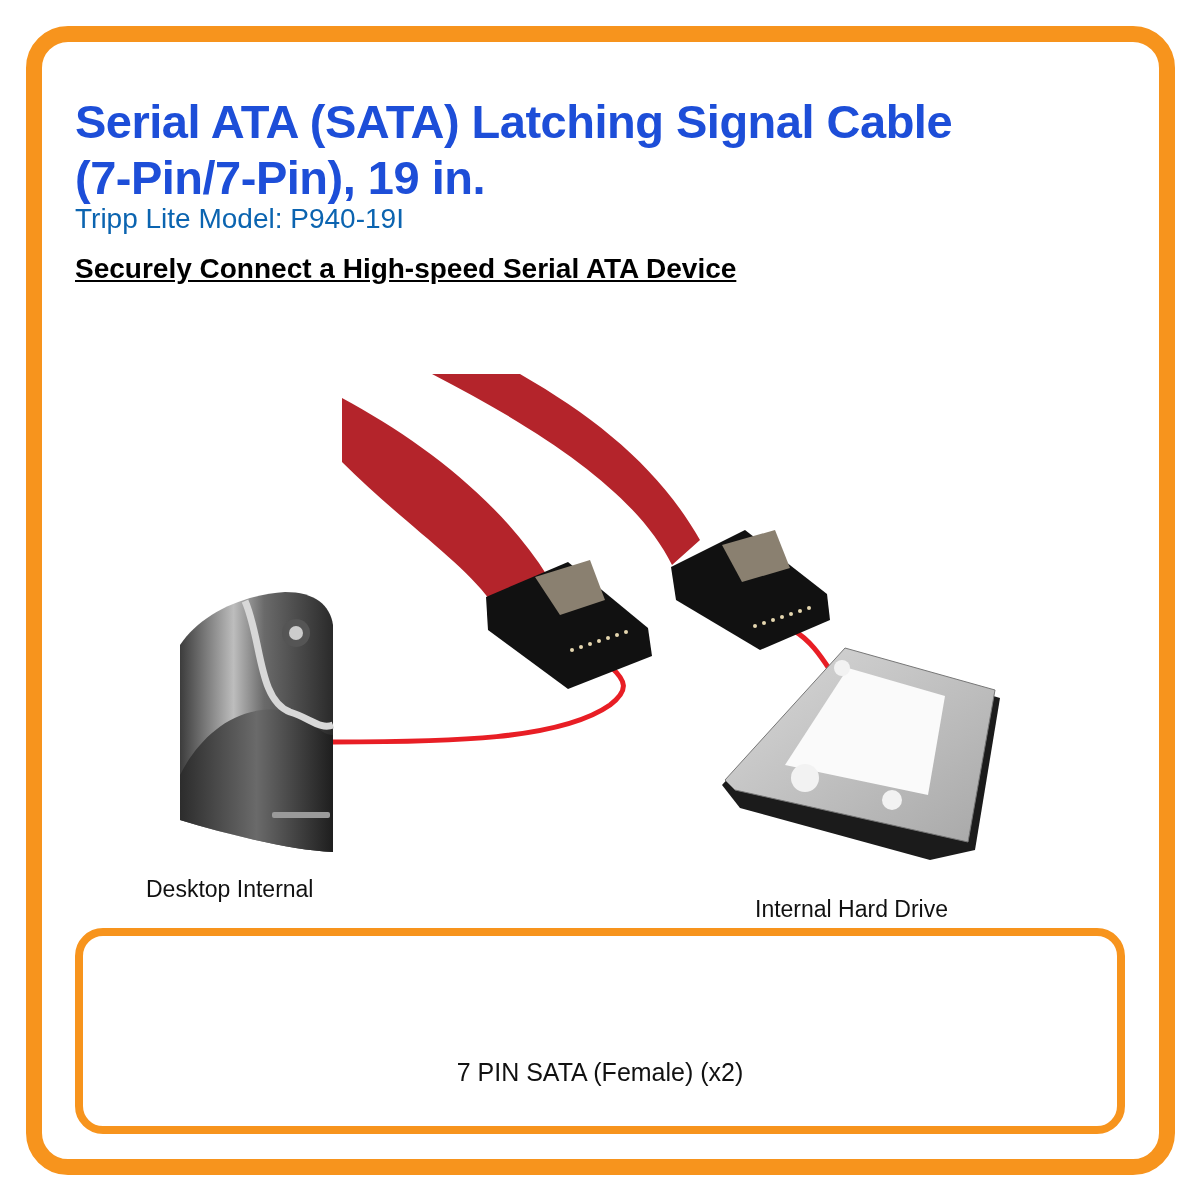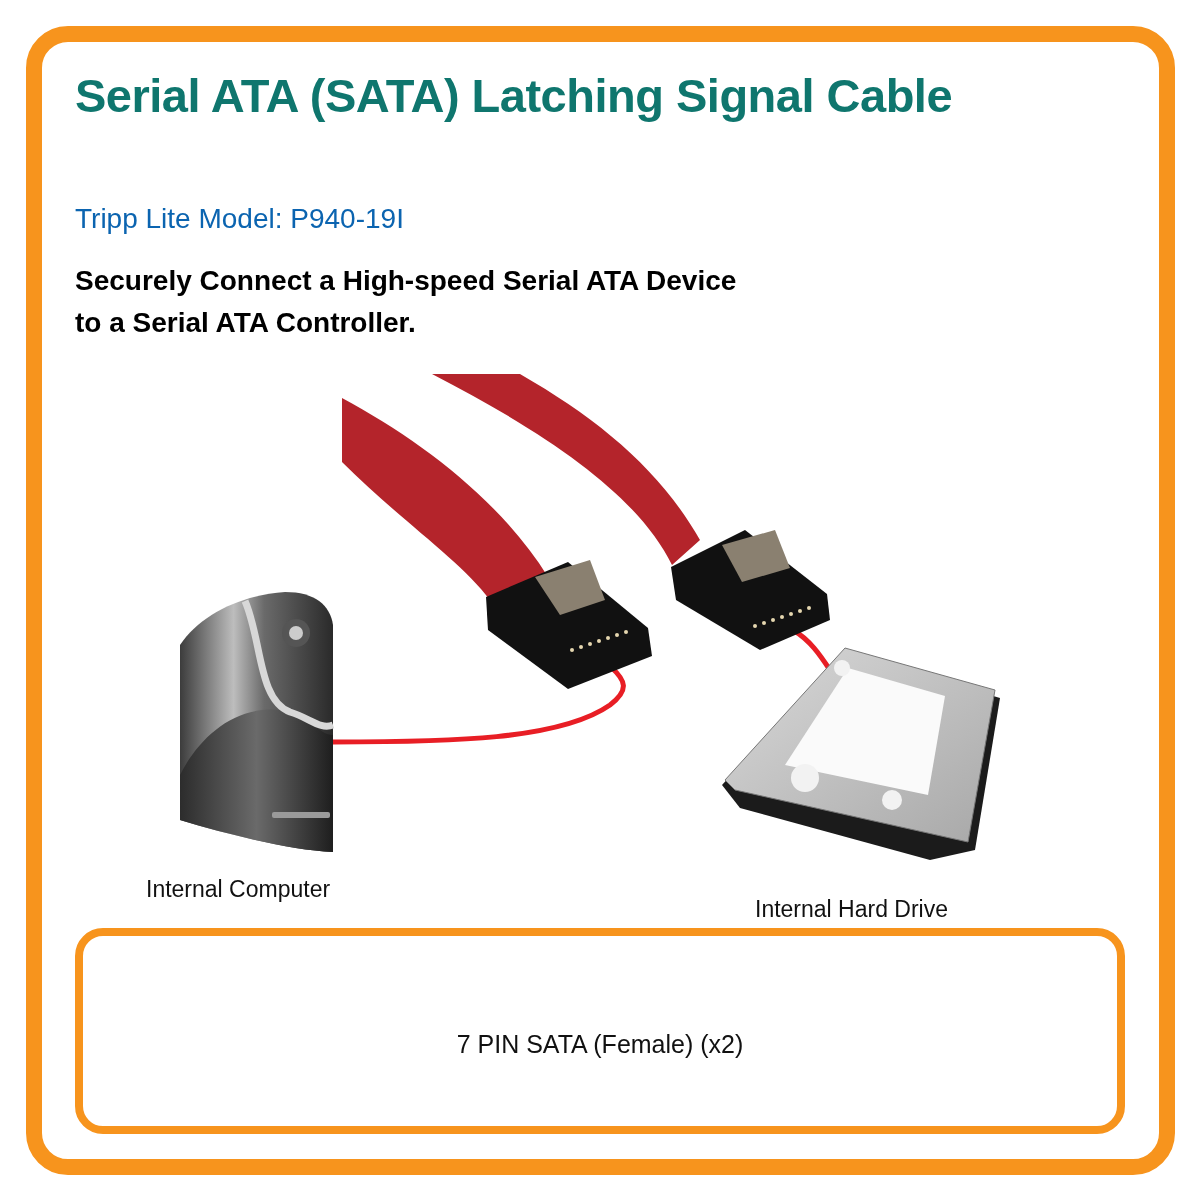--- a/index.html
+++ b/index.html
@@ -1,37 +1,37 @@
 <!DOCTYPE html>
 <html><head>
 <meta charset="utf-8">
 <style>
   html, body { margin:0; padding:0; background:#ffffff; }
   body { width:1200px; height:1200px; position:relative; overflow:hidden; font-family:"Liberation Sans", sans-serif; }
   .outer { position:absolute; left:26px; top:26px; width:1117px; height:1117px; border:16px solid #f7941d; border-radius:42px; background:#fff; }
-  .title { position:absolute; left:75px; top:68px; font-size:47px; font-weight:bold; color:#0f766e; line-height:56px; letter-spacing:-0.5px; }
+  .title { position:absolute; left:75px; top:94px; font-size:47px; font-weight:bold; color:#1d4ed8; line-height:56px; letter-spacing:-0.5px; }
   .model { position:absolute; left:75px; top:203px; font-size:28px; font-weight:normal; color:#0b64b0; }
-  .subtitle { position:absolute; left:75px; top:260px; font-size:28px; font-weight:bold; color:#000; line-height:42px; }
+  .subtitle { position:absolute; left:75px; top:248px; font-size:28px; font-weight:bold; color:#000; line-height:42px;text-decoration:underline; }
   .label { position:absolute; font-size:23px; color:#111; }
   .inner { position:absolute; left:75px; top:928px; width:1034px; height:190px; border:8px solid #f7941d; border-radius:28px; background:#fff; }
-  .conn-caption { position:absolute; left:0; width:100%; top:1030px; text-align:center; font-size:25px; color:#111; }
+  .conn-caption { position:absolute; left:0; width:100%; top:1058px; text-align:center; font-size:25px; color:#111; }
   svg { position:absolute; left:0; top:0; }
 </style>
 </head>
 <body>
 
 <div class="outer"></div>
 
 <div class="title">
   <div>Serial ATA (SATA) Latching Signal Cable</div>
+  <div>(7-Pin/7-Pin), 19 in.</div>
 </div>
 <div class="model">Tripp Lite Model: P940-19I</div>
 <div class="subtitle">
   <div>Securely Connect a High-speed Serial ATA Device</div>
-  <div>to a Serial ATA Controller.</div>
 </div>
 
 <svg width="1200" height="1200" viewBox="0 0 1200 1200">
   <defs>
     <linearGradient id="towerG" x1="0" x2="1" y1="0" y2="0">
       <stop offset="0" stop-color="#3c3c3c"></stop>
       <stop offset="0.35" stop-color="#bdbdbd"></stop>
       <stop offset="0.55" stop-color="#6a6a6a"></stop>
       <stop offset="1" stop-color="#2a2a2a"></stop>
     </linearGradient>
@@ -107,17 +107,17 @@
         <rect x="594" y="1010" width="5" height="5"></rect>
         <rect x="610" y="1010" width="5" height="5"></rect>
         <rect x="626" y="1010" width="5" height="5"></rect>
         <rect x="642" y="1010" width="5" height="5"></rect>
       </g>
     <rect x="550" y="1028" width="100" height="5" fill="#fff"></rect>
     <rect x="578" y="996" width="44" height="3" fill="#fff"></rect>
   </g>
 </svg>
 
-<div class="label" style="left:146px; top:876px;">Internal Computer</div>
+<div class="label" style="left:146px; top:876px;">Desktop Internal</div>
 <div class="label" style="left:755px; top:876px;margin-top:20px;">Internal Hard Drive</div>
 
 <div class="inner"></div>
 <div class="conn-caption">7 PIN SATA (Female) (x2)</div>
 
 </body></html>

